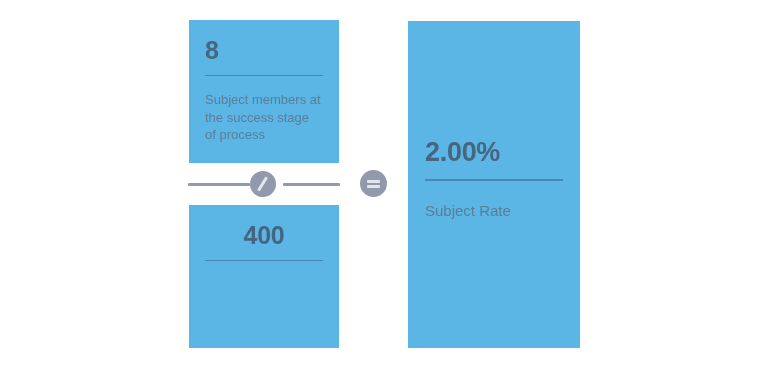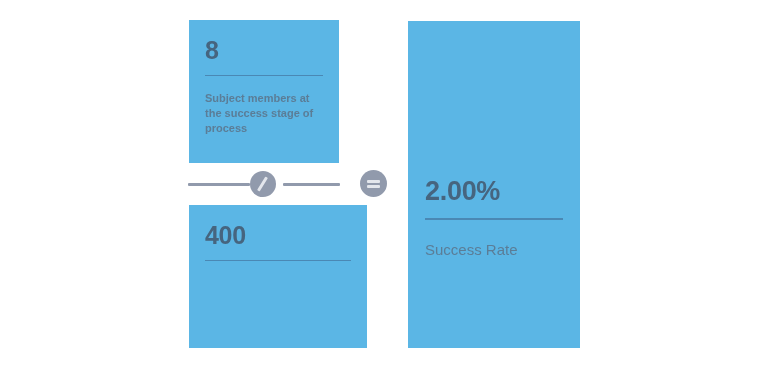--- a/index.html
+++ b/index.html
@@ -22,34 +22,33 @@
     height: 371px;
   }
 
   
   .stat-card {
     position: absolute;
     background: #5bb6e5;
     box-sizing: border-box;
   }
   .card-numerator   { left: 189px; top: 20px;  width: 150px; height: 143px; }
-  .card-denominator { left: 189px; top: 205px; width: 178px; height: 143px; }
+  .card-denominator { left: 189px; top: 205px; width: 150px; height: 143px; text-align: center; }
   .card-result      { left: 408px; top: 21px;  width: 172px; height: 327px; }
 
   .card-inner {
     position: absolute;
     left: 16px;
     right: 16px;
     top: 18px;
   }
   .card-result .card-inner {
     top: 118px;
     left: 17px;
     right: 17px;
-    margin-top: 39px;
   }
 
   .stat-value {
     color: #46657f;
     font-weight: bold;
     line-height: 1;
     letter-spacing: -0.3px;
     white-space: nowrap;
   }
   .card-numerator .stat-value,
@@ -65,22 +64,22 @@
     border-top: 2px solid #4a88b4;
     margin-top: 13px;
   }
 
   .stat-label {
     color: #5b7d97;
     margin-top: 15px;
   }
   .card-numerator .stat-label,
   .card-denominator .stat-label {
-    font-size: 11px;
-    font-weight: bold;
+    font-size: 13px;
+    font-weight: normal;
     line-height: 1.35;
   }
   .card-result .stat-label {
     font-size: 15px;
     font-weight: normal;
     margin-top: 20px;
     line-height: 1.3;
   }
 
   
@@ -157,17 +156,17 @@
     <div class="card-inner">
       <div class="stat-value">400</div>
       <div class="stat-rule"></div>
     </div>
   </div>
 
   <div class="stat-card card-result">
     <div class="card-inner">
       <div class="stat-value">2.00%</div>
       <div class="stat-rule"></div>
-      <div class="stat-label">Success Rate</div>
+      <div class="stat-label">Subject Rate</div>
     </div>
   </div>
 
 </div>
 
 </body></html>

